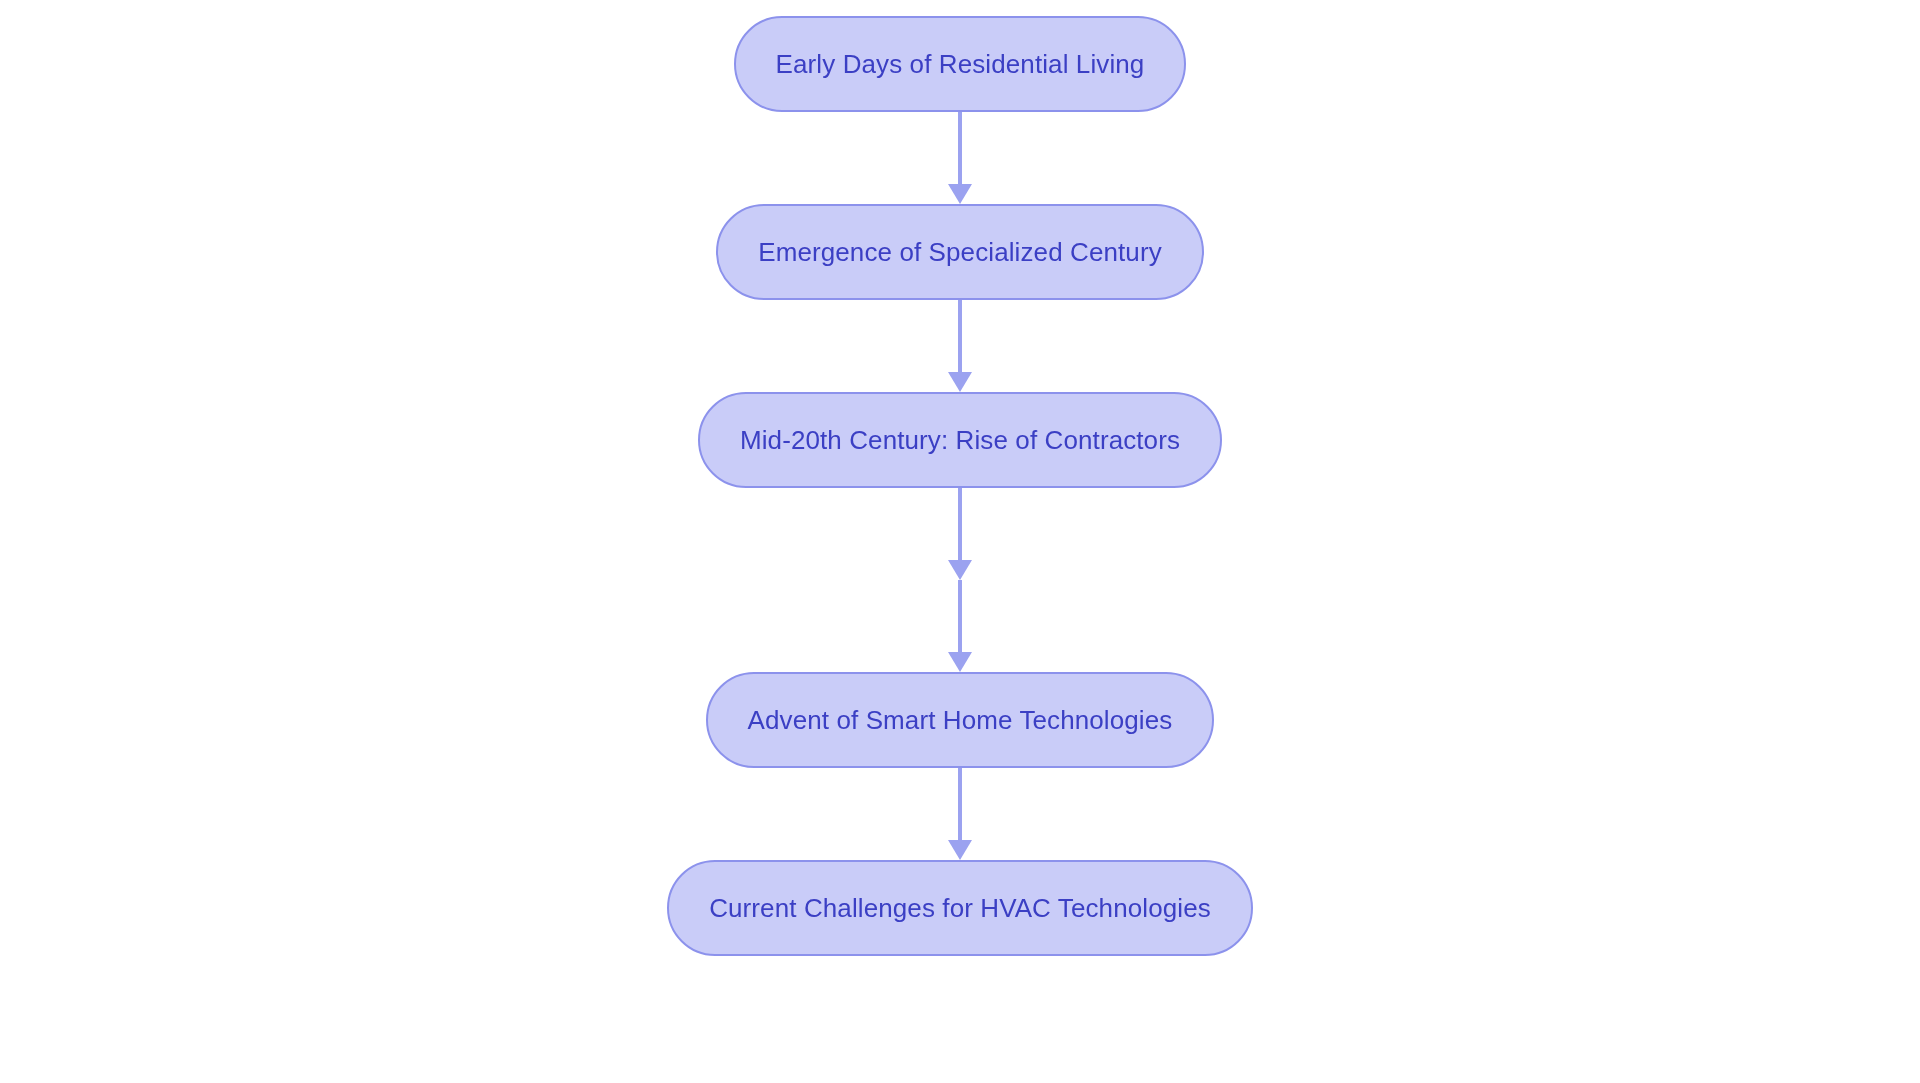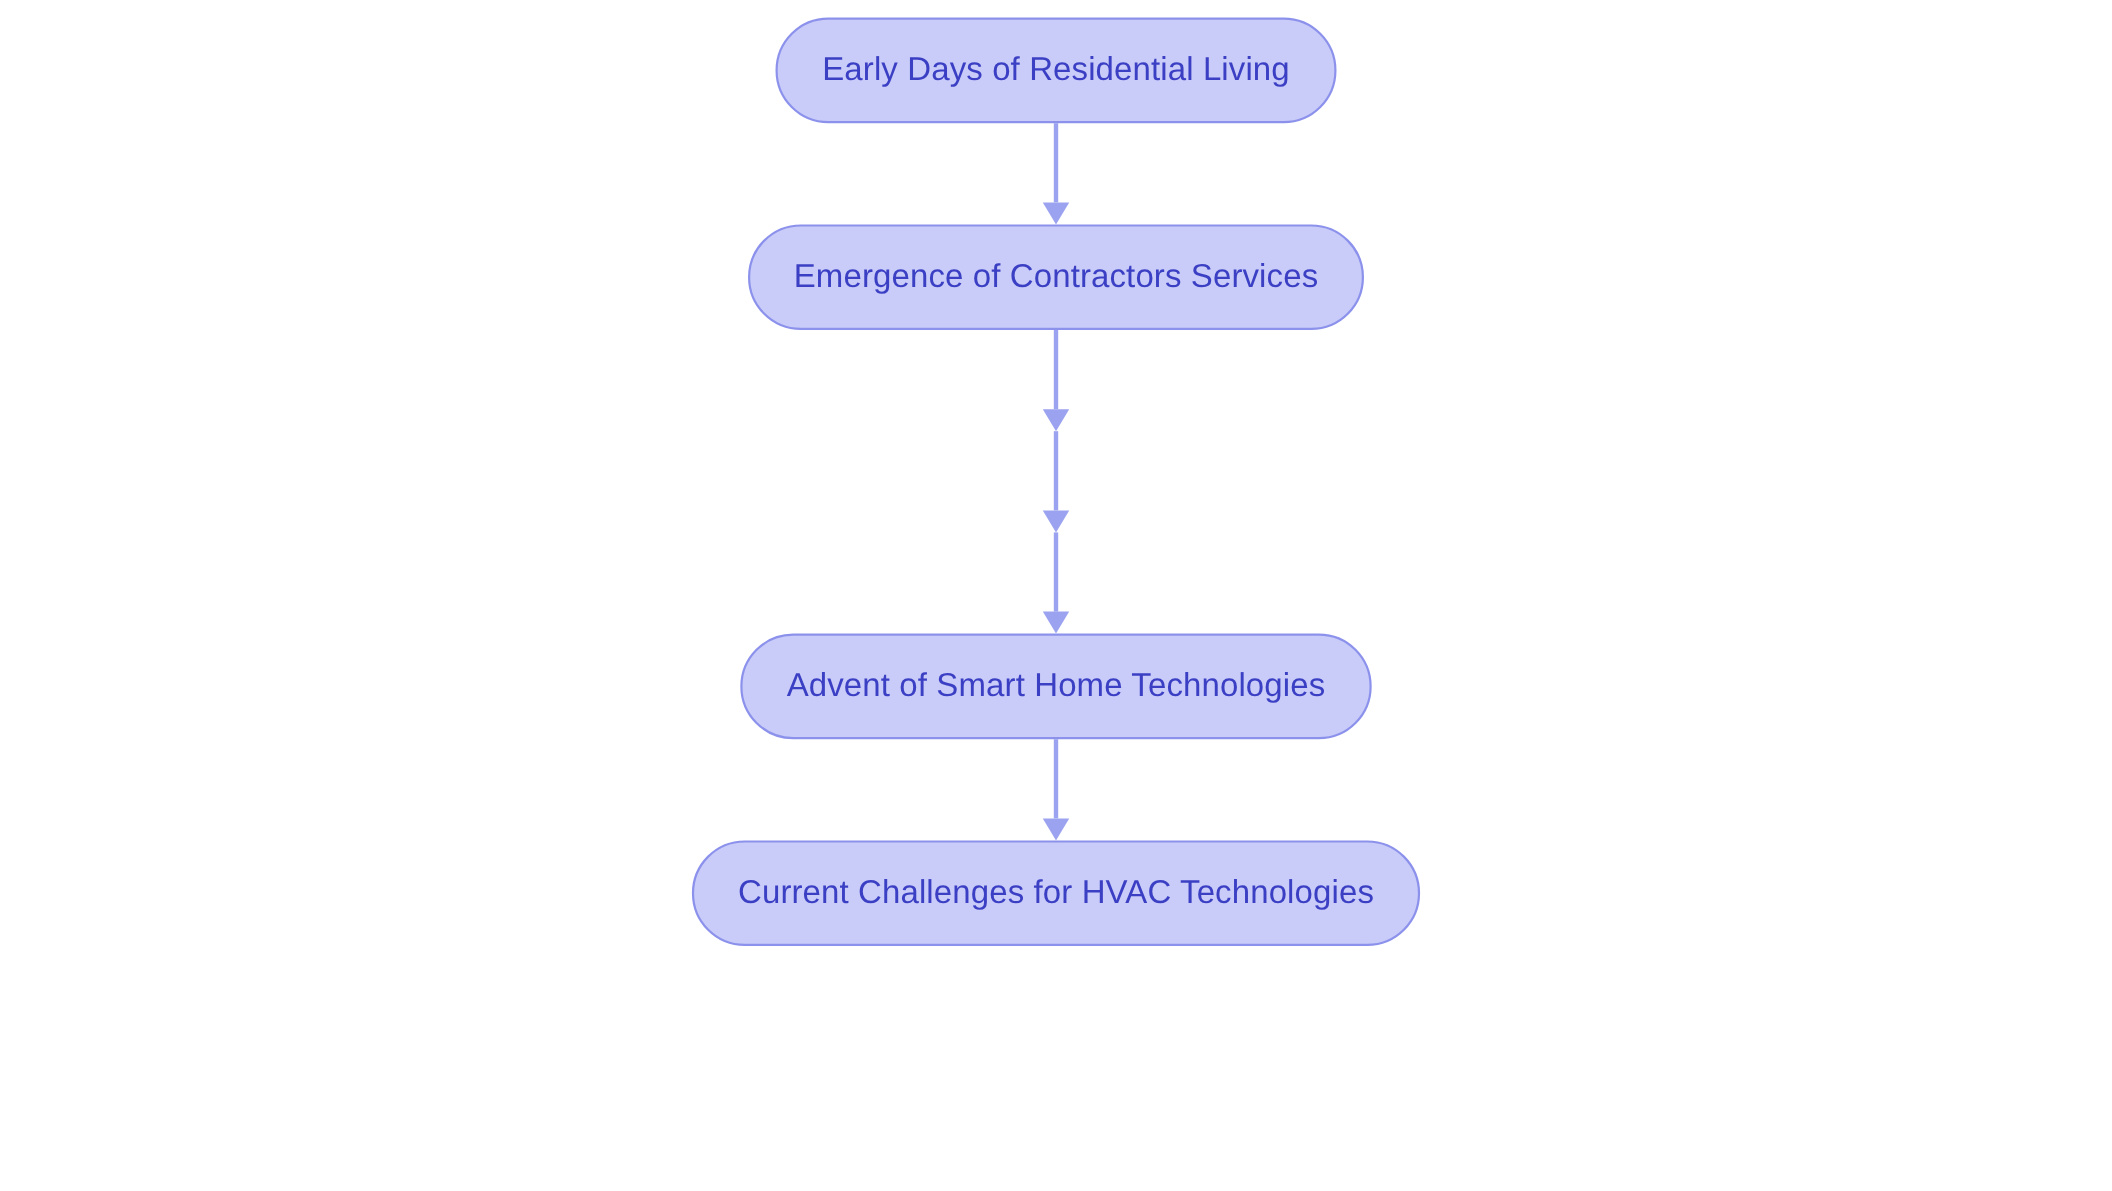--- a/index.html
+++ b/index.html
@@ -31,21 +31,21 @@
     display: flex;
     align-items: center;
     justify-content: center;
     background: var(--node-fill);
     border: 2px solid var(--node-border);
     border-radius: 48px;
     flex-shrink: 0;
   }
   .flow-node .label {
     color: var(--node-text);
-    font-size: 30px;
+    font-size: 26px;
     letter-spacing: 0.1px;
     white-space: nowrap;
     text-align: center;
   }
   .connector {
     height: 92px;
     width: 24px;
     display: flex;
     flex-direction: column;
     align-items: center;
@@ -72,28 +72,31 @@
   <div class="flow-node">
     <span class="label">Early Days of Residential Living</span>
   </div>
 
   <div class="connector">
     <div class="line"></div>
     <div class="arrowhead"></div>
   </div>
 
   <div class="flow-node">
-    <span class="label">Emergence of Contractors Services</span>
+    <span class="label">Emergence of Specialized Century</span>
   </div>
 
   <div class="connector">
     <div class="line"></div>
     <div class="arrowhead"></div>
   </div>
 
+  <div class="flow-node">
+    <span class="label">Mid-20th Century: Rise of Contractors</span>
+  </div>
 
   <div class="connector">
     <div class="line"></div>
     <div class="arrowhead"></div>
   </div>
 
 
   <div class="connector">
     <div class="line"></div>
     <div class="arrowhead"></div>

